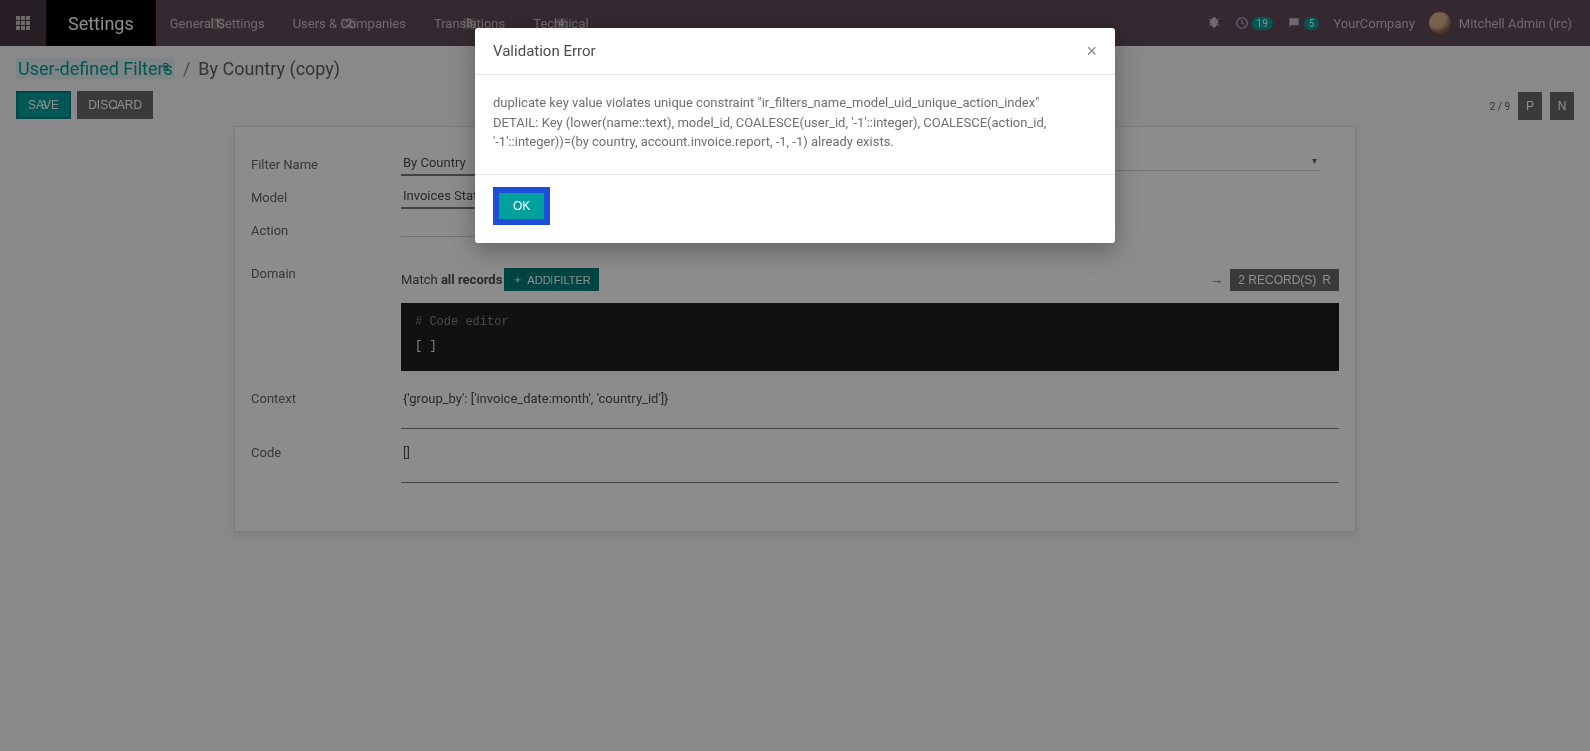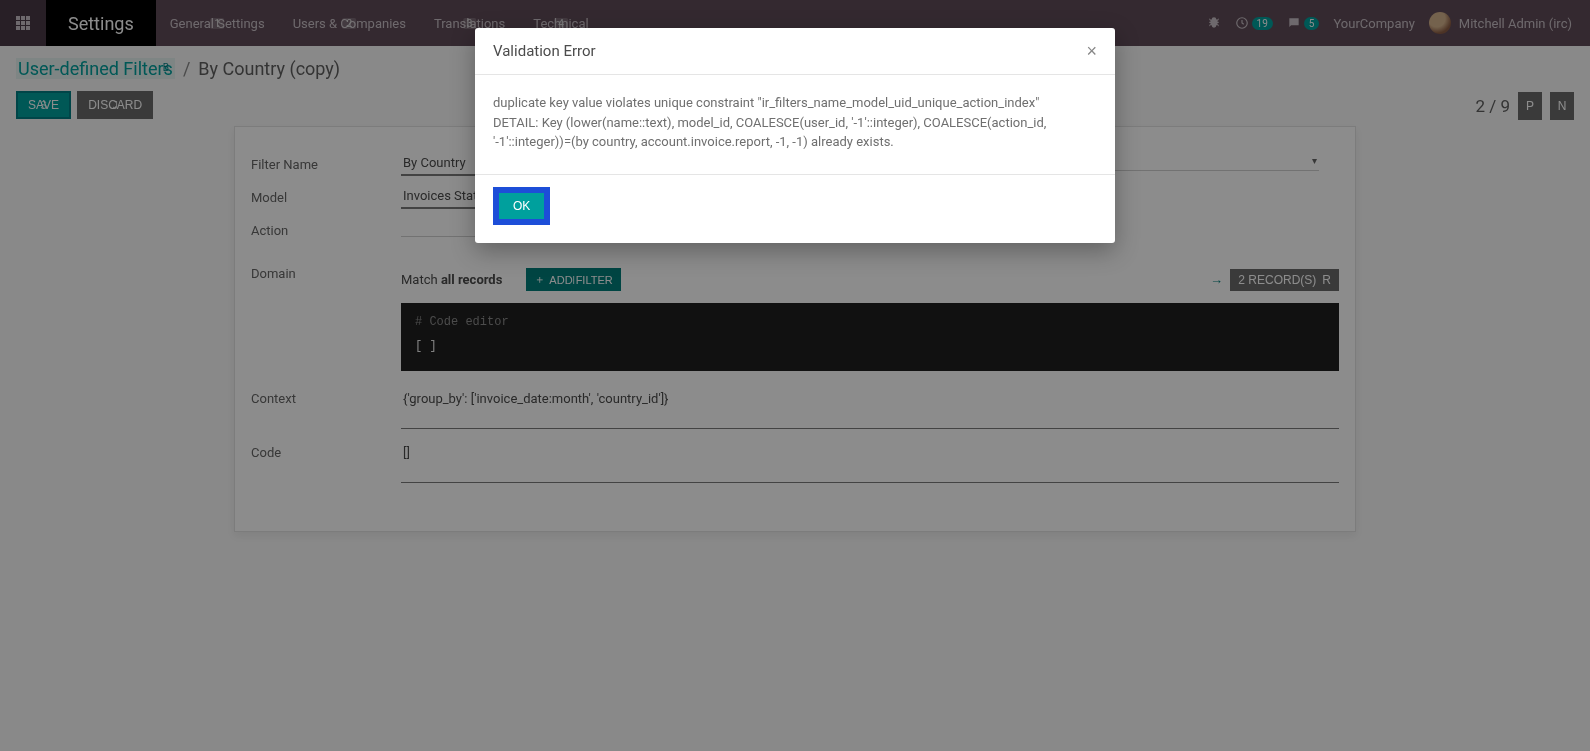--- a/index.html
+++ b/index.html
@@ -25,40 +25,40 @@
   .breadcrumb { font-size: 18px; color: #5f5f5f; display: flex; align-items: flex-end; gap: 8px; flex-wrap: wrap; }
   .breadcrumb a { color: #00a09d; text-decoration: none; background: rgba(0,160,157,0.08); padding: 0 2px; position: relative; }
   .breadcrumb a .kb2 { font-size: 10px; position: absolute; right: 6px; top: 4px; color: #017e84; }
   .breadcrumb .sep { color: #888; }
   .cp-buttons { margin-top: 12px; display: flex; gap: 6px; }
   .btn { border: 1px solid transparent; padding: 5px 10px; font-size: 12px; cursor: pointer; position: relative; }
   .btn-save { background: #00a09d; color: #fff; border: 2px solid #017e84; }
   .btn-discard { background: #6b6b6b; color: #fff; }
   .btn .kb3 { position: absolute; left: 50%; top: 50%; transform: translate(-50%,-50%); font-size: 10px; color: rgba(255,255,255,0.8); }
   .cp-right { display: flex; align-items: center; gap: 8px; margin-top: 34px; }
-  .pager-txt { color: #5f5f5f; font-size: 17px; }
+  .pager-txt { color: #5f5f5f; font-size: 10px; }
   .pager-btn { width: 24px; height: 28px; background: #6b6b6b; color: #fff; border: none; cursor: pointer; font-size: 12px; }
 
   
   .sheet-wrap { padding: 0 16px 24px 16px; display: flex; justify-content: center; }
   .sheet { width: 1122px; background: #fff; border: 1px solid #e2e2e2; box-shadow: 0 4px 8px rgba(0,0,0,0.06); padding: 24px 16px 40px 16px; }
   .form-row { display: flex; }
   .form-col { flex: 1; padding-right: 20px; }
   .field { display: flex; align-items: flex-start; margin-bottom: 8px; }
   .field-label { width: 150px; padding-top: 6px; color: #666; font-size: 13px; }
   .field-value { flex: 1; }
   .in-line { border: none; border-bottom: 1px solid #cfcfcf; padding: 4px 2px; font-size: 13px; color: #4c4c4c; background: transparent; width: 100%; }
   .in-bold { border-bottom: 2px solid #7a7a7a; }
   .in-select { display: flex; justify-content: space-between; align-items: center; }
   .caret { color: #666; font-size: 10px; margin-left: 6px; }
   .toggle { width: 32px; height: 18px; border-radius: 9px; background: #00a09d; position: relative; display: inline-block; }
   .toggle::after { content:""; position:absolute; right:2px; top:2px; width:14px; height:14px; border-radius:50%; background:#fff; }
 
   .domain-line { display: flex; align-items: center; justify-content: space-between; margin-top: 8px; }
-  .domain-left { display: flex; align-items: center; gap: 24px; color: #4c4c4c; font-size: 13px; }
+  .domain-left { display: flex; align-items: center; gap: 2px; color: #4c4c4c; font-size: 13px; }
   .domain-left b { color: #4c4c4c; }
   .btn-addfilter { background: #017e7b; color: #fff; padding: 4px 8px; font-size: 11px; border: none; display: inline-flex; align-items:center; gap:4px; position:relative;}
   .btn-addfilter .kb3 { color: rgba(255,255,255,0.85); position:absolute; left:50%; top:50%; transform:translate(-50%,-50%); font-size:10px;}
   .btn-records { background: #6b6b6b; color: #fff; padding: 4px 8px; font-size: 12px; border: none; display:inline-flex; align-items:center; gap:6px; position:relative;}
   .arrow-r { color:#017e7b; font-weight:bold; margin-right:4px; }
 
   .code-editor { background: #1f1f1f; color: #ddd; font-family: "Courier New", monospace; font-size: 12px; padding: 12px 14px 18px 14px; margin-top: 12px; }
   .code-comment { color: #8a8a8a; }
   .code-line { margin-top: 10px; color: #eaeaea; }
 

